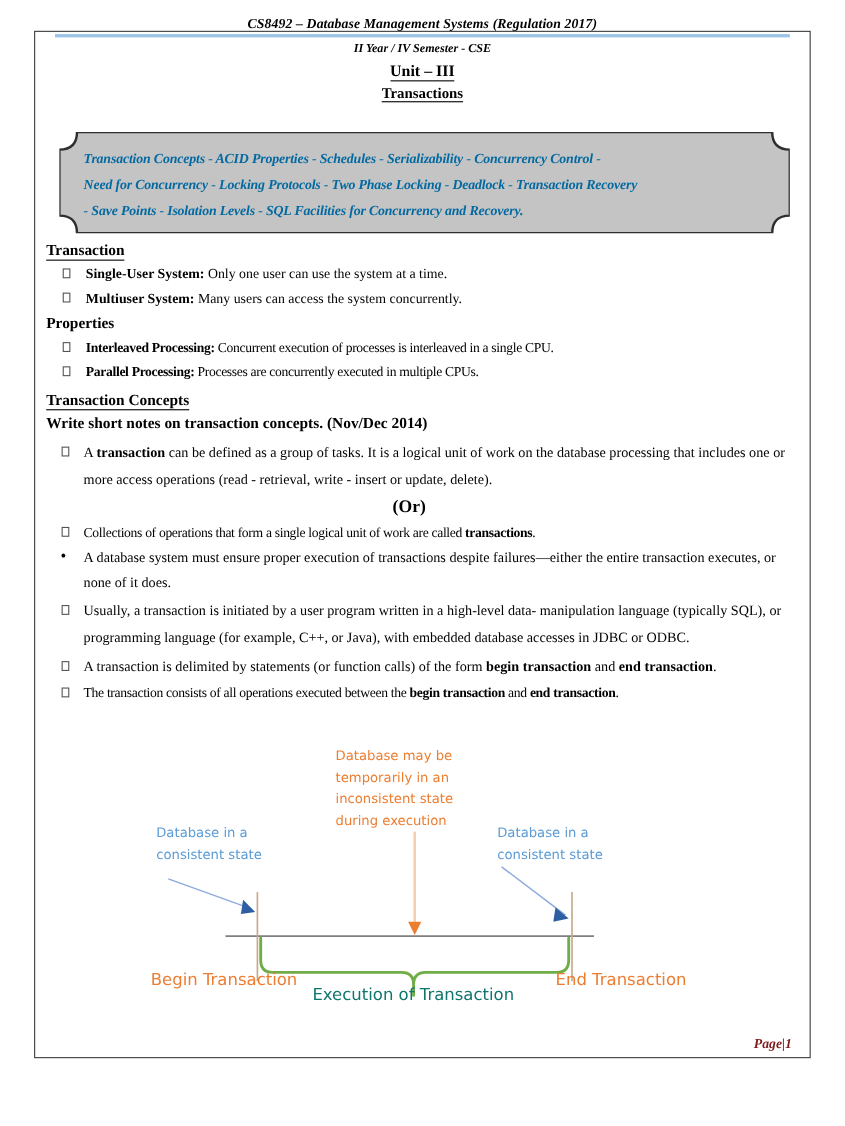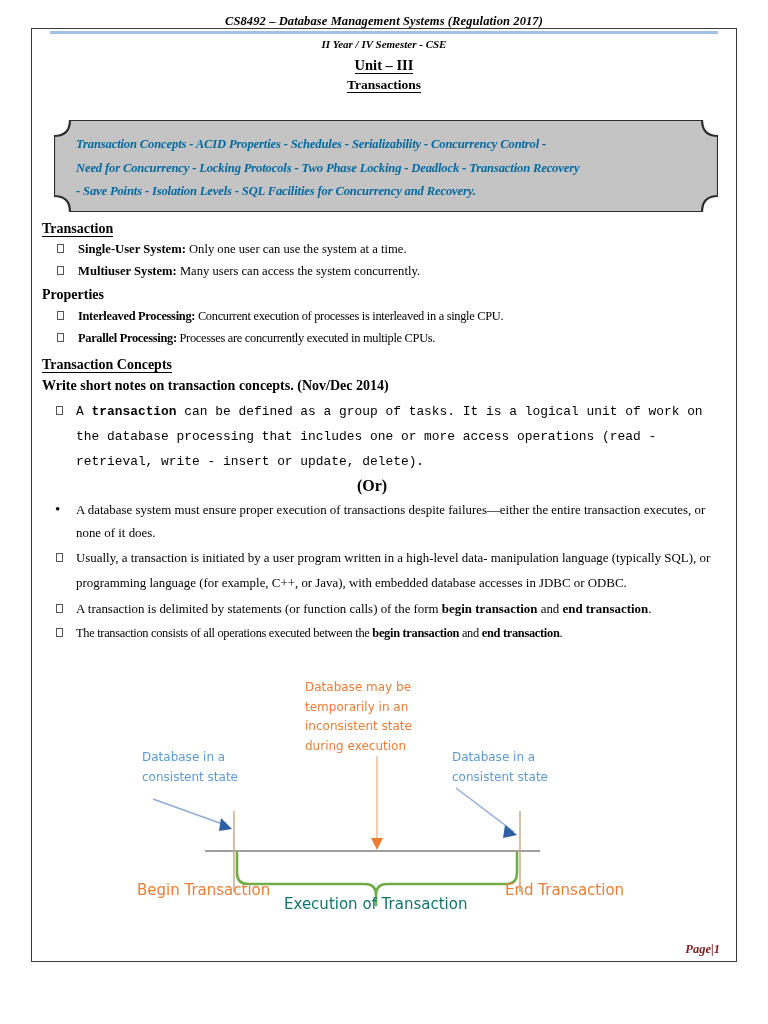--- a/index.html
+++ b/index.html
@@ -259,27 +259,31 @@
     </div>
     <div class="li tight">
       <span class="mk box"></span>
       <b>Parallel Processing:</b><span> Processes are concurrently executed in multiple CPUs.</span>
     </div>
 
     <div class="h-underline" style="margin-top:6px;"><span>Transaction Concepts</span></div>
 
     <div class="q-line">Write short notes on transaction concepts. (Nov/Dec 2014)</div>
 
-    <div class="li loose" style="padding-left:34px;font-family:Liberation Mono, monospace;">
+    <div class="li loose" style="padding-left:34px;">
       <span class="mk box" style="left:14px;top:7px;"></span>
       <span>A </span><b>transaction</b><span> can be defined as a group of tasks. It is a logical unit of work on the database  processing that includes one or more access operations (read - retrieval, write - insert or update, delete).</span>
     </div>
 
     <div class="or-line">(Or)</div>
 
+    <div class="li tight" style="padding-left:34px;">
+      <span class="mk box" style="left:14px;top:5px;"></span>
+      <span>Collections of operations that form a single logical unit of work are called </span><b>transactions</b><span>.</span>
+    </div>
 
     <div class="li loose2" style="padding-left:34px;">
       <span class="mk dot" style="left:13px;">•</span>
       <span>A database system must ensure proper execution of transactions despite failures—either the entire transaction executes, or none of it does.</span>
     </div>
 
     <div class="li loose" style="padding-left:34px;">
       <span class="mk box" style="left:14px;top:7px;"></span>
       <span>Usually, a transaction is initiated by a user program written in a high-level data- manipulation language (typically SQL), or programming language (for example, C++, or Java), with embedded database accesses in JDBC or ODBC.</span>
     </div>

